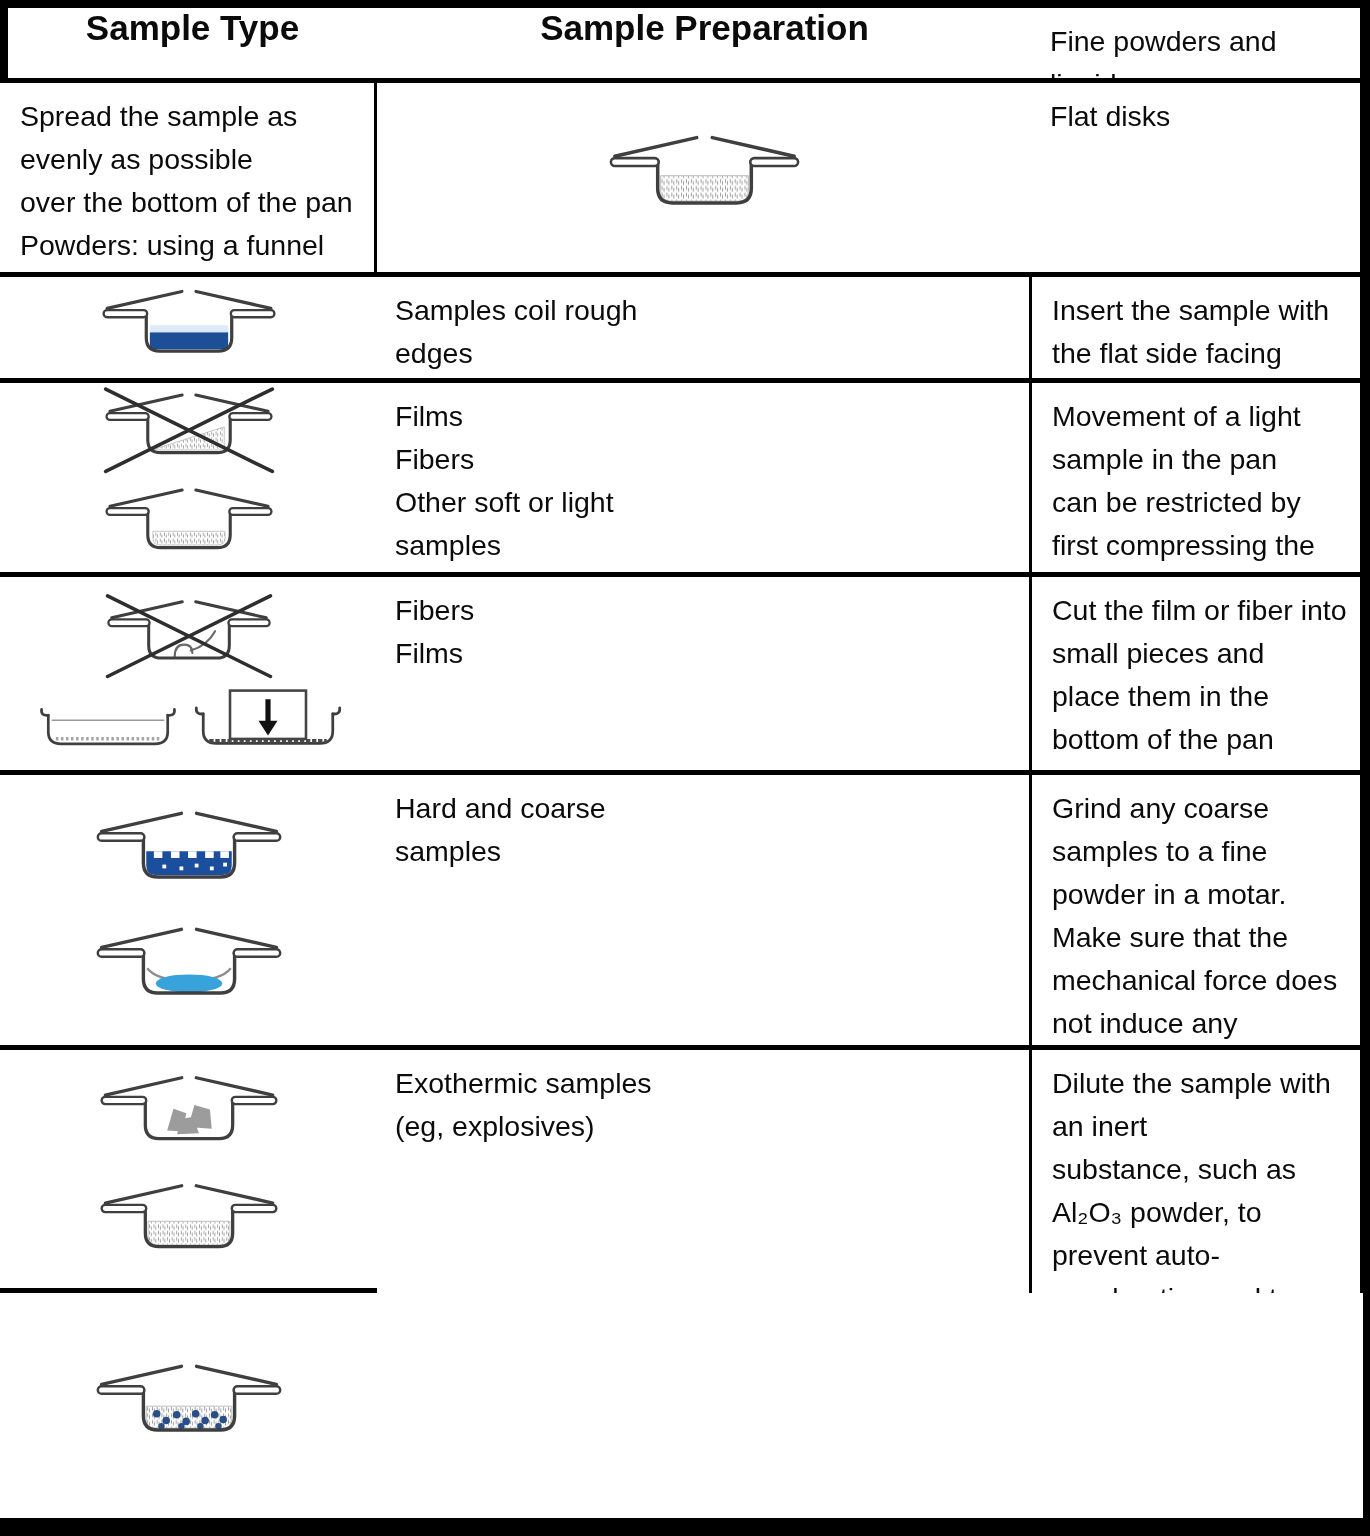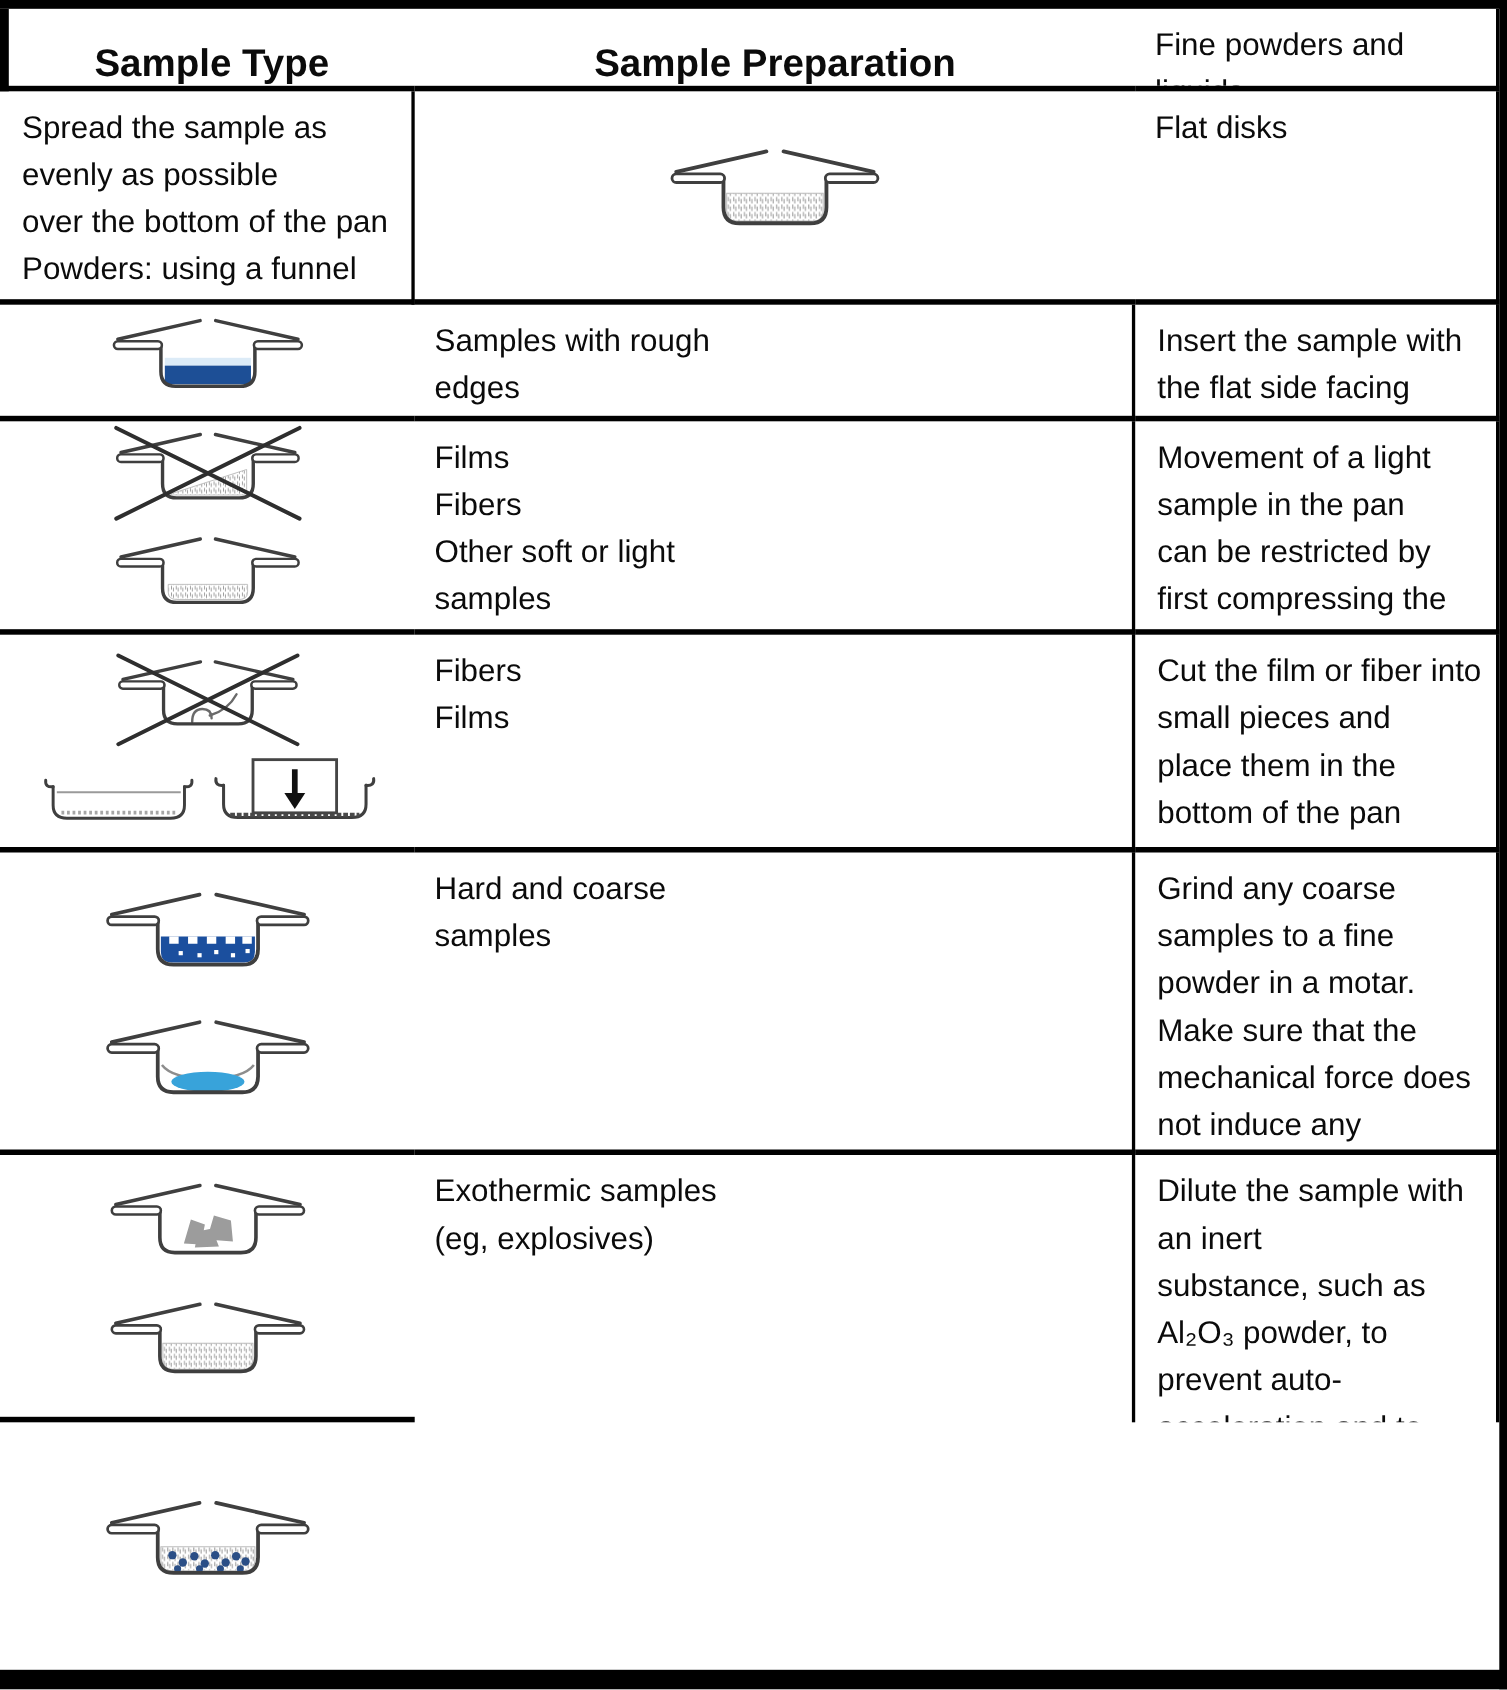--- a/index.html
+++ b/index.html
@@ -5,21 +5,21 @@
   html,body{margin:0;padding:0;background:#fff;}
   .tbl{
     position:relative;width:1370px;height:1536px;box-sizing:border-box;
     border-top:8px solid #000;border-right:7px solid #000;border-bottom:18px solid #000;
     display:grid;grid-template-columns:377px 655px 331px;
     grid-template-rows:75px 194px 106px 194px 198px 275px 243px 225px;
     font-family:"Liberation Sans","DejaVu Sans",sans-serif;color:#0b0b0b;background:#fff;
   }
   .cell{box-sizing:border-box;border-bottom:5px solid #000;overflow:hidden;}
   .col1,.col2{border-right:3px solid #000;}
-  .hdr{display:flex;align-items:flex-end;justify-content:center;
+  .hdr{display:flex;align-items:flex-start;justify-content:center;
        font-weight:bold;font-size:35px;border-right:none;}
   .hdr.first{border-left:8px solid #000;}
   .nb{border-bottom:none;}
   .type{font-size:28.5px;line-height:43px;white-space:pre-line;padding:12px 12px 16px 18px;}
   .prep{font-size:28.5px;line-height:43px;white-space:pre-line;padding:12px 12px 0 20px;}
   .ex{display:flex;flex-direction:column;align-items:center;justify-content:center;}
   .g0{gap:0px;} .g8{gap:8px;} .g12{gap:12px;}
   .subrow{display:flex;align-items:flex-end;gap:10px;margin-top:6px;}
   
   .pw,.pl{fill:none;stroke:var(--outline_gray);stroke-width:3.6;stroke-linecap:round;stroke-linejoin:round;}
@@ -72,21 +72,21 @@
       <rect x="56" y="52" width="88" height="8" fill="#dcebf7"></rect>
       <rect x="56" y="60" width="88" height="19" fill="var(--disk_blue)"></rect>
       <path class="pw" d="M52,38 V66 Q52,81 67,81 H133 Q148,81 148,66 V38"></path>
       <rect class="pb" x="4" y="35" width="49" height="8" rx="4"></rect>
       <rect class="pb" x="147" y="35" width="49" height="8" rx="4"></rect>
       <path class="pl" d="M8,33 92,14"></path>
         <path class="pl" d="M108,14 192,33"></path>
     </svg>
   </div>
 
-  <div class="cell col1 type">Samples with rough
+  <div class="cell col1 type">Samples coil rough
 edges</div>
   <div class="cell col2 prep">Insert the sample with the flat side facing
 downward to ensure optimum contact
 with the pan</div>
   <div class="cell ex g0">
     <svg width="172" viewBox="0 0 200 110">
       <path class="hatchfill" d="M57,78 L141,51 L141,78 Z"></path>
       <path class="pw" d="M52,38 V66 Q52,81 67,81 H133 Q148,81 148,66 V38"></path>
       <rect class="pb" x="4" y="35" width="49" height="8" rx="4"></rect>
       <rect class="pb" x="147" y="35" width="49" height="8" rx="4"></rect>

